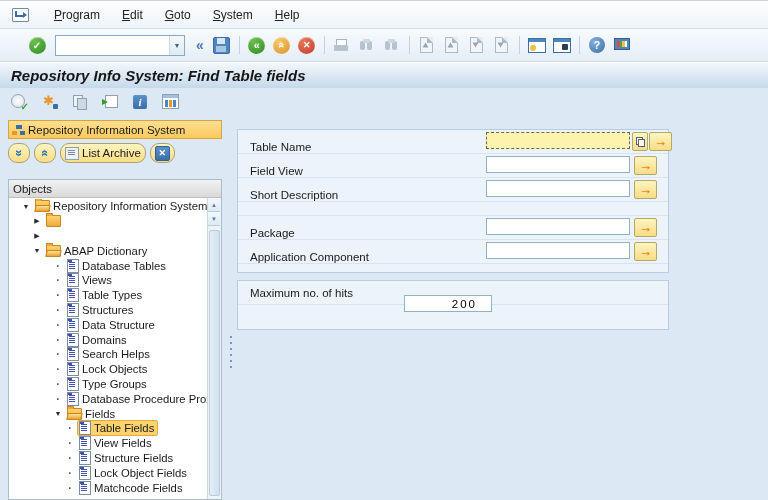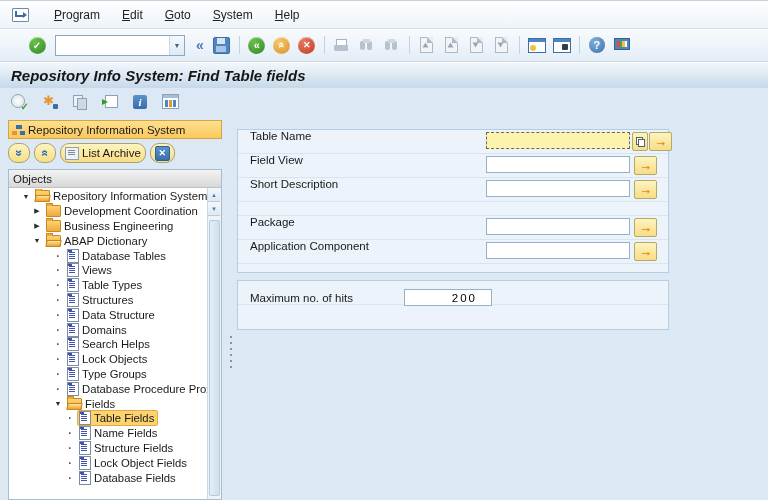--- a/index.html
+++ b/index.html
@@ -84,21 +84,21 @@
   .lp-toolbar{margin-top:4px;display:flex;gap:4px;align-items:center}
   .btn-y{height:20px;min-width:22px;box-sizing:border-box;display:flex;align-items:center;justify-content:center;gap:3px;padding:0 4px;
          background:linear-gradient(#fdf4c0,#f8dd84);border:1px solid #a8a27a;border-radius:9px;font-size:11.5px;color:#1a1a1a}
   .i-chev-down,.i-chev-up{color:#2a6db5;font-weight:bold;font-size:12px;display:inline-block}
   .i-chev-down::after{content:"»";display:inline-block;transform:rotate(90deg)}
   .i-chev-up::after{content:"«";display:inline-block;transform:rotate(90deg)}
   .i-list-archive{width:12px;height:11px;background:#eef2f6;border:1px solid #8fa0b0}
   .i-list-archive::after{content:"";position:absolute;left:2px;top:2px;width:7px;height:1px;background:#7a8ea0;box-shadow:0 2px 0 #7a8ea0,0 4px 0 #7a8ea0}
   .i-bluex{width:13px;height:13px;background:linear-gradient(#5b93cc,#3a6ea8);border:1px solid #2f5e98;border-radius:2px;color:#fff;display:flex;align-items:center;justify-content:center}
   .i-bluex::after{content:"✕";font-size:9px;font-weight:bold}
-  .lp-grid{flex:1;display:flex;flex-direction:column;margin-top:6px;border:1px solid #a9bccd;background:#fff;overflow:hidden}
+  .lp-grid{flex:1;display:flex;flex-direction:column;margin-top:16px;border:1px solid #a9bccd;background:#fff;overflow:hidden}
   .lp-objects{height:17px;flex:none;background:linear-gradient(#f2f2f2,#d9d9d9);border-bottom:1px solid #bfbfbf;font-size:11.5px;display:flex;align-items:center;padding-left:4px;color:#1a1a1a}
   .tree-wrap{flex:1;position:relative;overflow:hidden;background:#fff}
   .tree{position:absolute;left:0;top:1px;right:14px;bottom:0;overflow:hidden}
   .trow{height:14.8px;display:flex;align-items:center;gap:3px;white-space:nowrap;font-size:11.3px;color:#1a1a1a}
   .t-exp{width:10px;flex:none;font-size:7px;color:#2b2b2b;text-align:center}
   .t-bullet{width:10px;flex:none;font-size:11px;font-weight:bold;color:#555;text-align:center}
   .t-hl{display:flex;align-items:center;gap:3px;padding:0 3px 0 1px;border-radius:1px}
   .t-hl.sel{background:#fcd36f;outline:1px solid #e5a93f}
   .t-folder{width:13px;height:10px;flex:none;background:linear-gradient(#fcd36f,#f0a93c);border:1px solid #c9871f;border-radius:1px;position:relative}
   .t-folder::before{content:"";position:absolute;left:-1px;top:-3px;width:5px;height:2px;background:#f0a93c;border:1px solid #c9871f;border-bottom:none;border-radius:1px 1px 0 0}
@@ -110,35 +110,35 @@
   .ts-btn{width:12px;height:13px;display:flex;align-items:center;justify-content:center;font-size:6px;color:#4a7ab5;background:linear-gradient(#f4f8fb,#dde9f3);border-bottom:1px solid #b9cbda}
   .ts-thumb{position:absolute;left:1px;right:1px;top:32px;bottom:3px;background:linear-gradient(90deg,#e4eef7,#cfe0ee);border:1px solid #b9cbda;border-radius:2px}
   .splitter{position:absolute;left:227px;top:119px;width:8px;bottom:0}
   .splitter-handle{position:absolute;top:214px;left:2px;width:4px;height:36px;
       background-image:radial-gradient(circle,#7e98b4 1px,transparent 1.4px);background-size:4px 6px;background-repeat:repeat-y}
   
   .group{position:absolute;left:237px;width:432px;background:#ecf3fa;border:1px solid #b7cde2;box-sizing:border-box}
   #group-standard{top:128px;height:144px}
   #group-settings{top:279px;height:50px}
   .group-header{height:15px;background:linear-gradient(#dcebf6,#c3dbee);border-bottom:1px solid #b7cde2;font-size:11.5px;display:flex;align-items:center;padding-left:7px;color:#1a1a1a}
-  .frow{position:relative;height:23px;border-bottom:1px solid #d8e5f0;display:flex;align-items:flex-start}
+  .frow{position:relative;height:23px;border-bottom:1px solid #d8e5f0;display:flex;align-items:flex-end}
   .fgap{height:13px;border-bottom:1px solid #d8e5f0}
   .flabel{margin-left:12px;font-size:11.5px;color:#1a1a1a}
   .finput{position:absolute;left:248px;top:2px;width:144px;height:17px;box-sizing:border-box;border:1px solid #93b1c9;background:#fff;font-size:11.5px;padding:0 3px;font-family:"Liberation Sans",sans-serif}
   .finput.focused{background:#fcf3ae;border:1px dashed #6b6b4a}
   .sq-btn{position:absolute;top:2px;height:19px;box-sizing:border-box;background:linear-gradient(#fdf4c0,#f7dd86);border:1px solid #b3a968;border-radius:2px;display:flex;align-items:center;justify-content:center}
   .copybtn{left:394px;width:16px}
   .i-pages{width:9px;height:9px;position:relative}
   .i-pages::before{content:"";position:absolute;left:0;top:0;width:5px;height:6px;background:#fff;border:1px solid #55606c}
   .i-pages::after{content:"";position:absolute;left:2px;top:2px;width:5px;height:6px;background:#fff;border:1px solid #55606c}
   .multibtn{left:396px;width:23px}
   .multibtn.shift{left:411px}
   .i-arrow{color:#ed7d00;font-weight:bold;font-size:13px;line-height:1;text-shadow:0 0 1px #ed7d00}
-  .srow{position:relative;height:23px;display:flex;align-items:flex-end;border-bottom:1px solid #d8e5f0}
-  .sinput{position:absolute;left:166px;top:8px;width:88px;height:17px;box-sizing:border-box;border:1px solid #93b1c9;background:#fff;
+  .srow{position:relative;height:23px;display:flex;align-items:center;border-bottom:1px solid #d8e5f0}
+  .sinput{position:absolute;left:166px;top:14px;width:88px;height:17px;box-sizing:border-box;border:1px solid #93b1c9;background:#fff;
           font-size:11.5px;text-align:right;padding-right:14px;letter-spacing:2px;font-family:"Liberation Sans",sans-serif}
 </style>
 </head>
 <body>
 
 <div class="menubar">
   <span class="i-sapwin ic"></span>
   <div id="menu-items" style="display:flex">
       <div class="menu-item"><span class="ul">P</span>rogram</div>
       <div class="menu-item"><span class="ul">E</span>dit</div>
@@ -266,29 +266,24 @@
             <span class="t-exp">▼</span>
             <span class="t-hl">
               <span class="t-folder open"></span>
               <span class="t-label">Repository Information System</span>
             </span>
           </div>
           <div class="trow" style="padding-left: 23px;">
             <span class="t-exp">▶</span>
             <span class="t-hl">
               <span class="t-folder"></span>
-              <span class="t-label">Development Coordination</span>
             </span>
           </div>
           <div class="trow" style="padding-left: 23px;">
             <span class="t-exp">▶</span>
-            <span class="t-hl">
-              <span class="t-folder"></span>
-              <span class="t-label">Business Engineering</span>
-            </span>
           </div>
           <div class="trow" style="padding-left: 23px;">
             <span class="t-exp">▼</span>
             <span class="t-hl">
               <span class="t-folder open"></span>
               <span class="t-label">ABAP Dictionary</span>
             </span>
           </div>
           <div class="trow" style="padding-left: 44px;">
             <span class="t-bullet">·</span>
@@ -371,42 +366,42 @@
             <span class="t-bullet">·</span>
             <span class="t-hl sel">
               <span class="t-doc"></span>
               <span class="t-label">Table Fields</span>
             </span>
           </div>
           <div class="trow" style="padding-left: 56px;">
             <span class="t-bullet">·</span>
             <span class="t-hl">
               <span class="t-doc"></span>
-              <span class="t-label">Name Fields</span>
+              <span class="t-label">View Fields</span>
             </span>
           </div>
           <div class="trow" style="padding-left: 56px;">
             <span class="t-bullet">·</span>
             <span class="t-hl">
               <span class="t-doc"></span>
               <span class="t-label">Structure Fields</span>
             </span>
           </div>
           <div class="trow" style="padding-left: 56px;">
             <span class="t-bullet">·</span>
             <span class="t-hl">
               <span class="t-doc"></span>
               <span class="t-label">Lock Object Fields</span>
             </span>
           </div>
           <div class="trow" style="padding-left: 56px;">
             <span class="t-bullet">·</span>
             <span class="t-hl">
               <span class="t-doc"></span>
-              <span class="t-label">Database Fields</span>
+              <span class="t-label">Matchcode Fields</span>
             </span>
           </div>
         </div>
       <div class="tree-scroll">
         <div class="ts-btn">▲</div>
         <div class="ts-btn">▼</div>
         <div class="ts-thumb"></div>
       </div>
     </div>
   </div>

